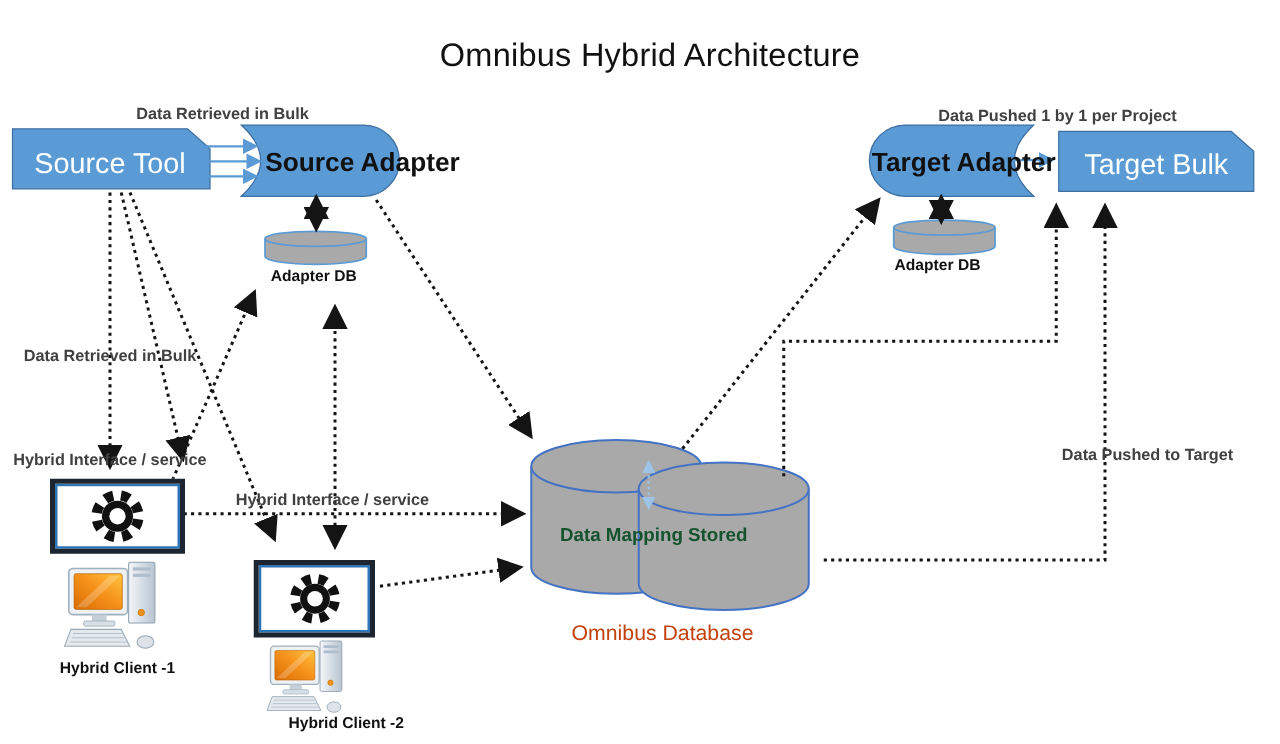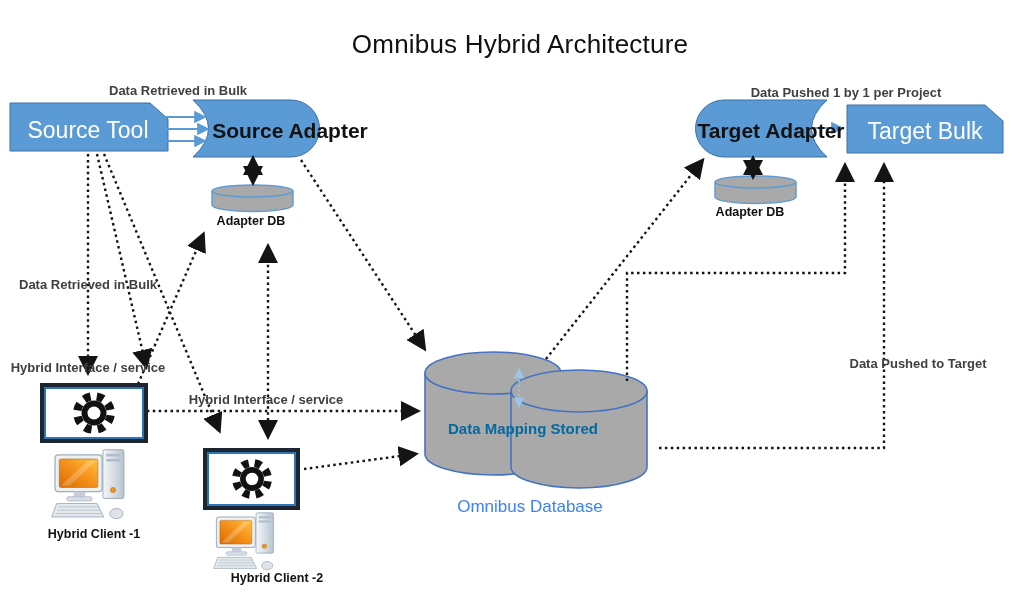--- a/index.html
+++ b/index.html
@@ -8,22 +8,22 @@
     background:#ffffff;
     font-family:"Liberation Sans", sans-serif;
   }
   #diagram-svg { position:absolute; left:0; top:0; }
   .lbl { position:absolute; white-space:nowrap; transform:translateX(-50%); }
   .title { font-size:26px; color:#111; letter-spacing:0.2px; }
   .lbl-blue { color:#404040; font-weight:bold; font-size:13px; }
   .lbl-node-white { color:#ffffff; font-size:23px; }
   .lbl-node-black { color:#111; font-weight:bold; font-size:21px; }
   .lbl-small-black { color:#111; font-weight:bold; font-size:12.5px; }
-  .lbl-map { color:#0369a1; font-weight:bold; font-size:15px; }
-  .caption-gray { color:#3b82f6; font-size:17px; }
+  .lbl-map { color:#14532d; font-weight:bold; font-size:15px; }
+  .caption-gray { color:#c2410c; font-size:17px; }
   .gearbox {
     position:absolute; background:#ffffff;
     border:4px solid #1d2530;
     box-shadow: inset 0 0 0 2px #2E75B6;
     display:flex; align-items:center; justify-content:center;
   }
   .pc { position:absolute; }
 </style>
 </head>
 <body>

